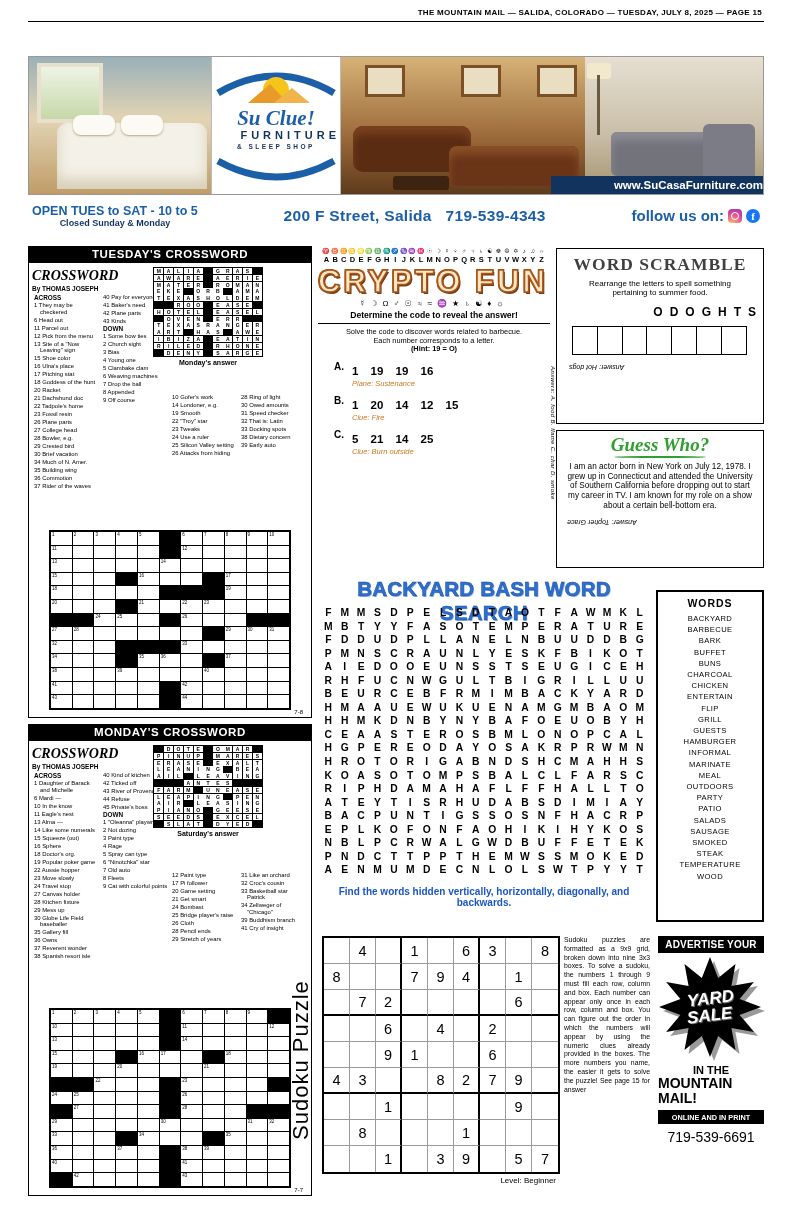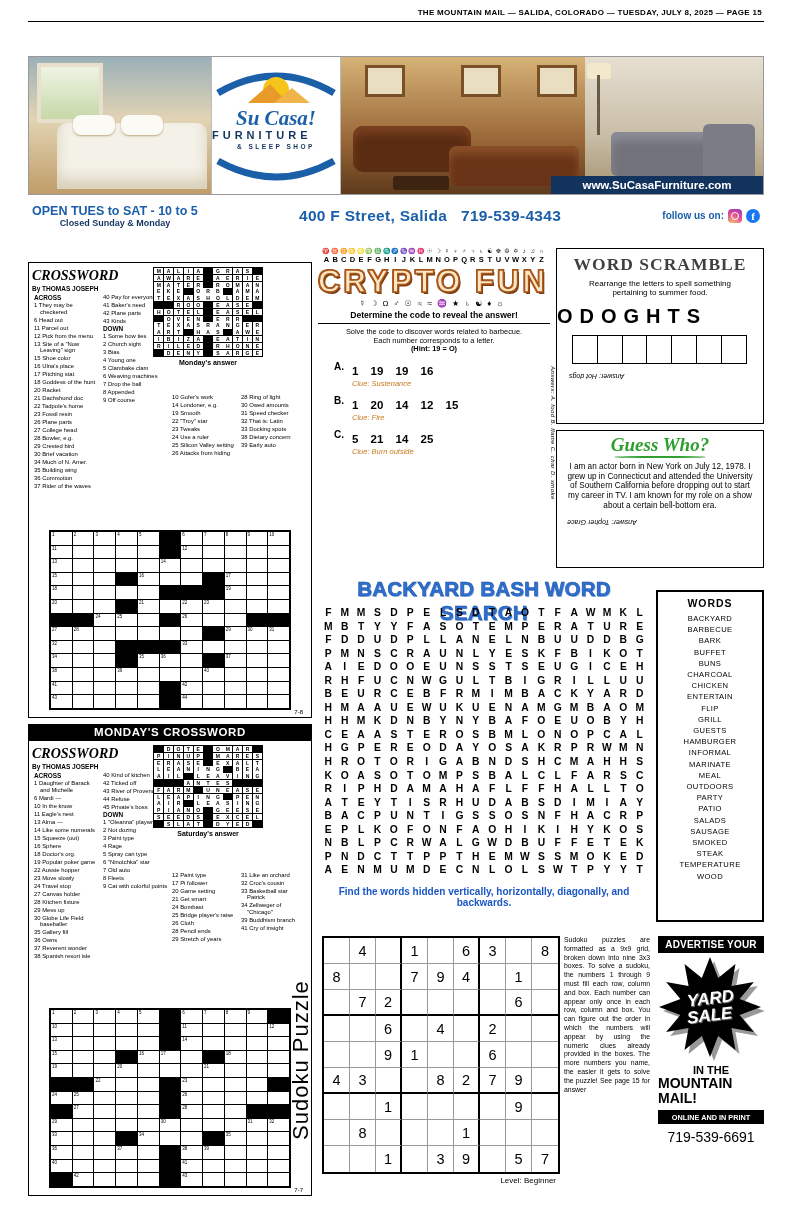--- a/index.html
+++ b/index.html
@@ -13,41 +13,41 @@
   #ad{position:absolute;top:56px;left:28px;width:736px;height:180px}
   .ad-photos{position:relative;height:137px;display:flex;border:1px solid #999;background:#ddd;overflow:hidden}
   .ph-bedroom{position:relative;width:182px;background:linear-gradient(180deg,#9ab0b8 0%,#e2d4b4 45%,#c09c68 100%);overflow:hidden}
   .bd-window{position:absolute;left:8px;top:6px;width:58px;height:52px;background:linear-gradient(180deg,#eef4e4,#c6d8a8);border:4px solid #e8e0cc}
   .bd-bed{position:absolute;left:28px;top:66px;width:150px;height:66px;background:#f4f1e8;border-radius:10px 10px 0 0;box-shadow:inset 0 -10px 14px #d8cfb8}
   .bd-pillow{position:absolute;top:58px;width:42px;height:20px;background:#fbfaf4;border-radius:8px;box-shadow:0 1px 2px #b9a87f}
   .bd-pillow.p1{left:44px}.bd-pillow.p2{left:92px}
   .ph-logo{position:relative;width:128px;background:#fff;border-left:1px solid #bbb;border-right:1px solid #bbb;overflow:hidden}
   .logo-svg{position:absolute;inset:0;width:100%;height:100%}
   .logo-script{position:relative;margin-top:50px;font-family:"Liberation Serif",serif;font-style:italic;font-weight:bold;color:#1b5fa8;font-size:21px;text-align:center;line-height:22px}
-  .logo-furn{position:relative;letter-spacing:4px;font-weight:bold;color:#13335f;font-size:11px;text-align:left;line-height:13px}
+  .logo-furn{position:relative;letter-spacing:4px;font-weight:bold;color:#13335f;font-size:11px;text-align:right;line-height:13px}
   .logo-sleep{position:relative;letter-spacing:2.5px;font-weight:bold;color:#13335f;font-size:6.5px;text-align:center;line-height:9px}
   .ph-living{position:relative;flex:1;background:linear-gradient(180deg,#d6b277 0%,#9a6838 60%,#5e3a1c 100%);overflow:hidden}
   .lv-frame{position:absolute;top:8px;width:34px;height:26px;background:#e9ddc2;border:3px solid #7a5026}
   .lv-frame.f1{left:24px}.lv-frame.f2{left:120px}.lv-frame.f3{left:196px}
   .lv-sofa1{position:absolute;bottom:22px;left:12px;width:118px;height:46px;background:#5a2c12;border-radius:10px;box-shadow:inset 0 8px 8px #7a4020}
   .lv-sofa2{position:absolute;bottom:8px;left:108px;width:130px;height:40px;background:#6a3418;border-radius:8px;box-shadow:inset 0 8px 8px #8a5028}
   .lv-table{position:absolute;bottom:4px;left:52px;width:56px;height:14px;background:#3c2410;border-radius:3px}
   .ph-sectional{position:relative;width:178px;background:linear-gradient(180deg,#e6dfd2 0%,#cabfa9 55%,#a3936f 100%);overflow:hidden}
   .sc-lamp{position:absolute;left:12px;top:18px;width:3px;height:60px;background:#6a5a42}
   .sc-shade{position:absolute;left:2px;top:6px;width:24px;height:16px;background:#f2e8cc;border-radius:3px}
   .sc-main{position:absolute;bottom:18px;left:26px;width:112px;height:44px;background:#73737c;border-radius:6px;box-shadow:inset 0 8px 8px #8c8c96}
   .sc-chaise{position:absolute;bottom:12px;right:8px;width:52px;height:58px;background:#7c7c86;border-radius:6px}
   .sc-rug{position:absolute;bottom:0;left:10px;width:150px;height:14px;background:#e0d6be;border-radius:50%}
-  .www-bar{position:absolute;right:0;top:119px;width:212px;height:18px;background:#13335f;color:#fff;font-weight:bold;font-size:11.5px;text-align:center;line-height:18px}
+  .www-bar{position:absolute;right:0;top:119px;width:212px;height:18px;background:#13335f;color:#fff;font-weight:bold;font-size:11.5px;text-align:right;line-height:18px}
   .ad-bottom{height:41px;display:flex;align-items:center;justify-content:space-between;padding:0 4px}
   .open1{color:#1b5fa8;font-weight:bold;font-size:12.5px;line-height:14px}
   .open2{color:#13335f;font-weight:bold;font-size:9px;text-align:center}
   .addr{color:#1b5fa8;font-weight:bold;font-size:15.5px;letter-spacing:.3px}
   .follow-block{display:flex;align-items:center;gap:4px}
-  .follow{color:#1b5fa8;font-weight:bold;font-size:10px}
+  .follow{color:#1b5fa8;font-weight:bold;font-size:15px}
   .ig{display:inline-block;width:14px;height:14px;border-radius:4px;background:radial-gradient(circle at 30% 110%,#fdc468,#df4996 60%,#8a3ab9);position:relative}
   .ig:after{content:"";position:absolute;inset:3px;border:1.6px solid #fff;border-radius:50%}
   .fb{display:inline-block;width:14px;height:14px;border-radius:50%;background:#1877f2;color:#fff;font-weight:bold;font-size:11px;text-align:center;line-height:14px;font-family:"Liberation Serif",serif}
   .fb:after{content:"f"}
 
   
   .section-bar{position:absolute;left:28px;width:284px;height:16px;background:#000;color:#fff;font-weight:bold;font-size:11.5px;text-align:center;line-height:16px;letter-spacing:.6px}
   .xw-box{position:absolute;left:28px;width:284px;height:456px;border:1.5px solid #000;padding:3px;box-sizing:border-box}
   .xw-title{font-family:"Liberation Serif",serif;font-style:italic;font-weight:bold;font-size:14px}
   .xw-by{font-size:6.5px;font-weight:bold;margin-top:1px}
@@ -81,21 +81,21 @@
   .citem{margin:7px 0 0 16px}
   .citem .lab{font-weight:bold;font-size:10px;display:inline-block;width:18px;vertical-align:top}
   .citem .nums{font-weight:bold;font-size:11.5px;word-spacing:9px}
   .citem .clue-t{color:#c8781e;font-style:italic;font-size:7.5px;margin-left:18px;line-height:9px}
   .crypto-ans{position:absolute;right:-6px;top:118px;writing-mode:vertical-rl;font-size:6px;font-style:italic;letter-spacing:.4px}
 
   
   #scramble{position:absolute;top:248px;left:556px;width:208px;height:176px;border:1.2px solid #000;box-sizing:border-box}
   .ws-title{font-family:"Liberation Serif",serif;font-weight:bold;font-size:17.5px;color:#404040;text-align:center;letter-spacing:1px;margin-top:5px}
   .ws-instr{font-size:8px;text-align:center;width:160px;margin:4px auto 0;line-height:9.4px}
-  .ws-letters{text-align:left;font-weight:bold;font-size:20px;letter-spacing:7px;margin-top:7px}
+  .ws-letters{text-align:right;font-weight:bold;font-size:12px;letter-spacing:7px;margin-top:7px}
   .ws-boxes{display:flex;justify-content:center;margin-top:7px}
   .ws-box{width:24px;height:27px;border:1.2px solid #000;margin-left:-1.2px;background:#fff}
   .ws-ans{display:inline-block;transform:rotate(180deg);font-size:7px;font-style:italic;margin:9px 0 0 12px}
 
   
   #guesswho{position:absolute;top:430px;left:556px;width:208px;height:138px;border:1.2px solid #000;box-sizing:border-box}
   .gw-title{font-family:"Liberation Serif",serif;font-style:italic;font-weight:bold;color:#2fa02f;font-size:19px;text-align:center;margin-top:3px}
   .gw-under{width:92px;margin:0 auto;border-bottom:2px solid #2fa02f;border-radius:50%}
   .gw-text{font-size:8.2px;text-align:center;padding:4px 10px 0;line-height:9.7px}
   .gw-ans{display:inline-block;transform:rotate(180deg);font-size:7px;font-style:italic;margin:4px 0 0 10px}
@@ -148,21 +148,21 @@
         <div class="bd-pillow p2"></div>
       </div>
       <div class="ph-logo">
         <svg class="logo-svg" viewBox="0 0 128 137" preserveAspectRatio="none">
           <path d="M6 36 Q64 2 122 36" fill="none" stroke="#1b5fa8" stroke-width="7"></path>
           <circle cx="64" cy="33" r="13" fill="#f6c51c"></circle>
           <path d="M36 46 L58 27 L76 46 Z" fill="#e89b28"></path>
           <path d="M62 46 L80 31 L98 46 Z" fill="#f0b44a"></path>
           <path d="M6 104 Q64 136 122 104" fill="none" stroke="#1b5fa8" stroke-width="7"></path>
         </svg>
-        <div class="logo-script">Su Casa!</div>
+        <div class="logo-script">Su Clue!</div>
         <div class="logo-furn">FURNITURE</div>
         <div class="logo-sleep">&amp; SLEEP SHOP</div>
       </div>
       <div class="ph-living">
         <div class="lv-frame f1"></div>
         <div class="lv-frame f2"></div>
         <div class="lv-frame f3"></div>
         <div class="lv-sofa1"></div>
         <div class="lv-sofa2"></div>
         <div class="lv-table"></div>
@@ -175,31 +175,32 @@
         <div class="sc-rug"></div>
       </div>
       <div class="www-bar">www.SuCasaFurniture.com</div>
     </div>
     <div class="ad-bottom">
       <div>
         <div class="open1">OPEN TUES to SAT - 10 to 5</div>
         <div class="open2">Closed Sunday &amp; Monday</div>
       </div>
       <div class="addr">
-        <span>400 F Street, Salida</span>&nbsp;&nbsp;
+        <span>200 F Street, Salida</span>&nbsp;&nbsp;
         <span>719-539-4343</span>
       </div>
       <div class="follow-block">
         <span class="follow">follow us on:</span>
         <span class="ig"></span>
         <span class="fb"></span>
       </div>
     </div>
   </div>
 
+  <div class="section-bar" style="top:246px">TUESDAY'S CROSSWORD</div>
   <div class="xw-box" style="top:262px">
     <div>
       <span class="xw-title">CROSSWORD</span>
       <div class="xw-by">By THOMAS JOSEPH</div>
     </div>
     <div class="ans-wrap">
       <div class="ans-grid" id="tue-ans" style="grid-template-columns: repeat(11, 1fr);">
           <div class="ac">M</div>
           <div class="ac">A</div>
           <div class="ac">L</div>
@@ -1192,21 +1193,21 @@
       </div>
     <div class="crypto-title">CRYPTO FUN</div>
     <div class="sym-row">☿☽Ω♂☉♃≈♒★♄☯♦☼</div>
     <div class="tagline">Determine the code to reveal the answer!</div>
     <div class="instr">
       <div>Solve the code to discover words related to barbecue.</div>
       <div>Each number corresponds to a letter.</div>
       <div class="hint">(Hint: 19 = O)</div>
     </div>
     <div id="crypto-items">
-        <div class="citem"><span class="lab">A.</span><span class="nums">1 19 19 16</span><div class="clue-t">Clue: Sustenance</div></div>
+        <div class="citem"><span class="lab">A.</span><span class="nums">1 19 19 16</span><div class="clue-t">Plane: Sustenance</div></div>
         <div class="citem"><span class="lab">B.</span><span class="nums">1 20 14 12 15</span><div class="clue-t">Clue: Fire</div></div>
         <div class="citem"><span class="lab">C.</span><span class="nums">5 21 14 25</span><div class="clue-t">Clue: Burn outside</div></div>
       </div>
     <div class="crypto-ans">Answers: A. food   B. flame   C. char   D. smoke</div>
   </div>
 
   <div id="scramble">
     <div class="ws-title">WORD SCRAMBLE</div>
     <div class="ws-instr">Rearrange the letters to spell something pertaining to summer food.</div>
     <div class="ws-letters">ODOGHTS</div>

